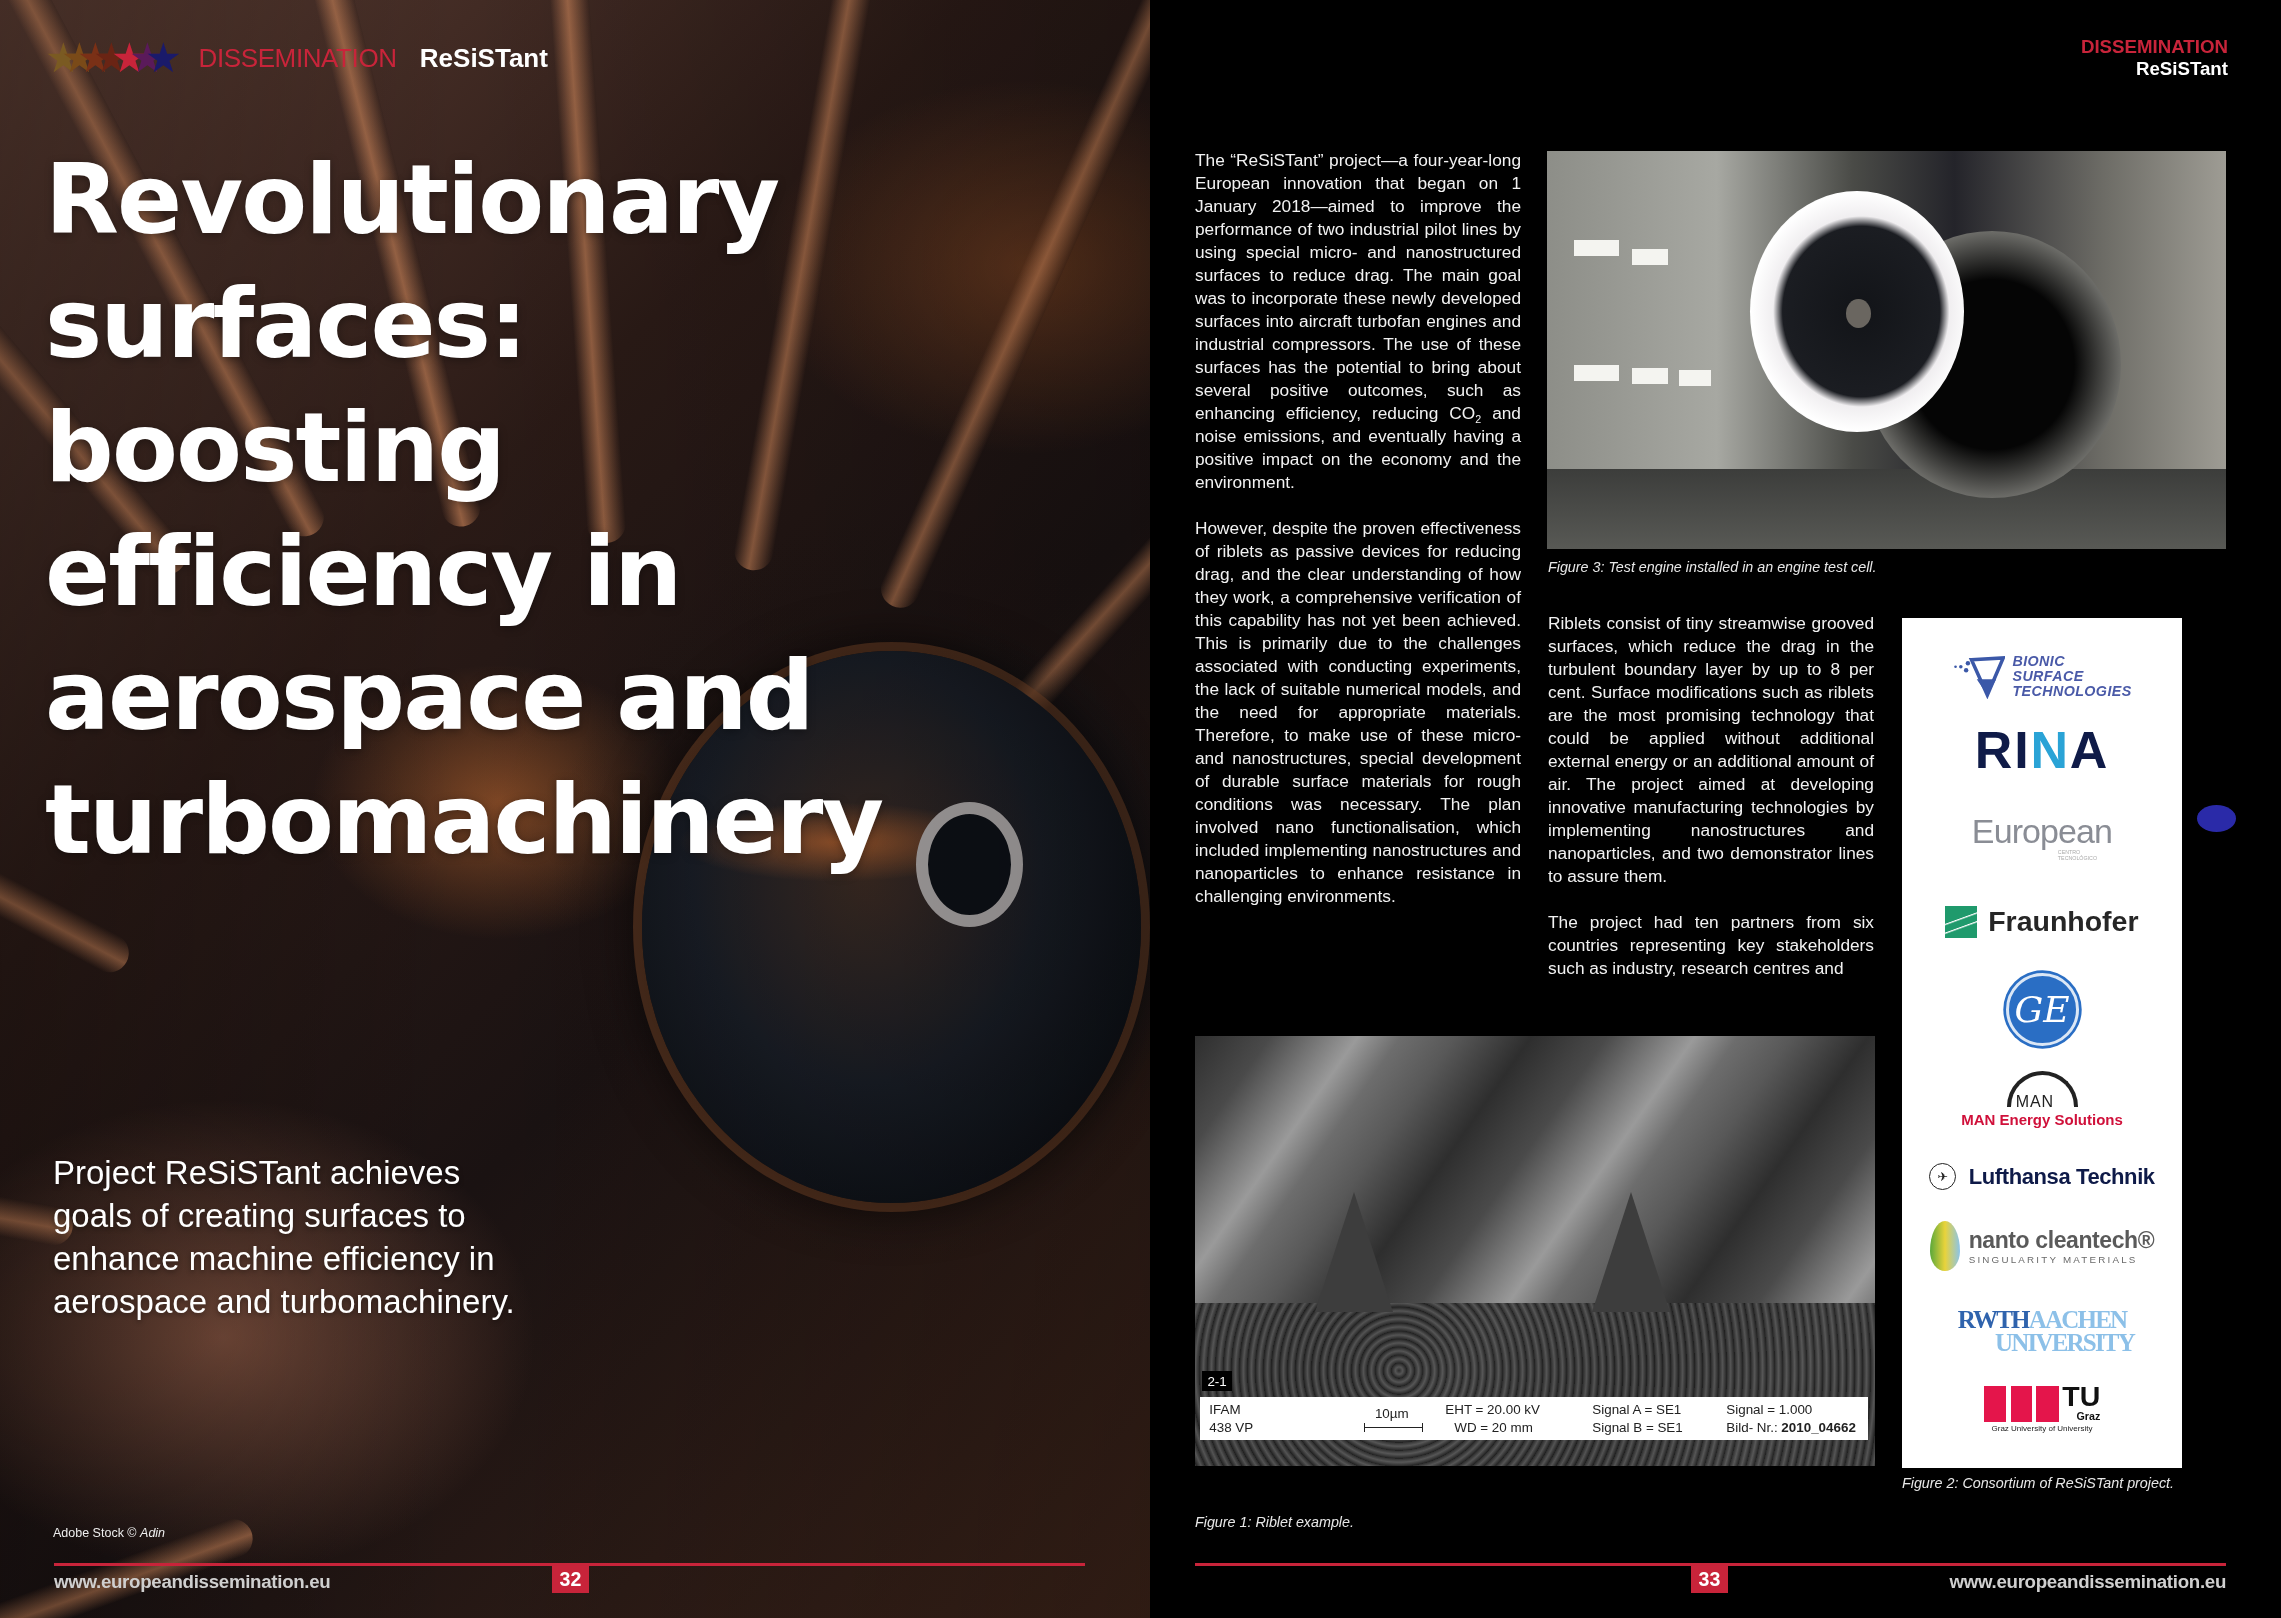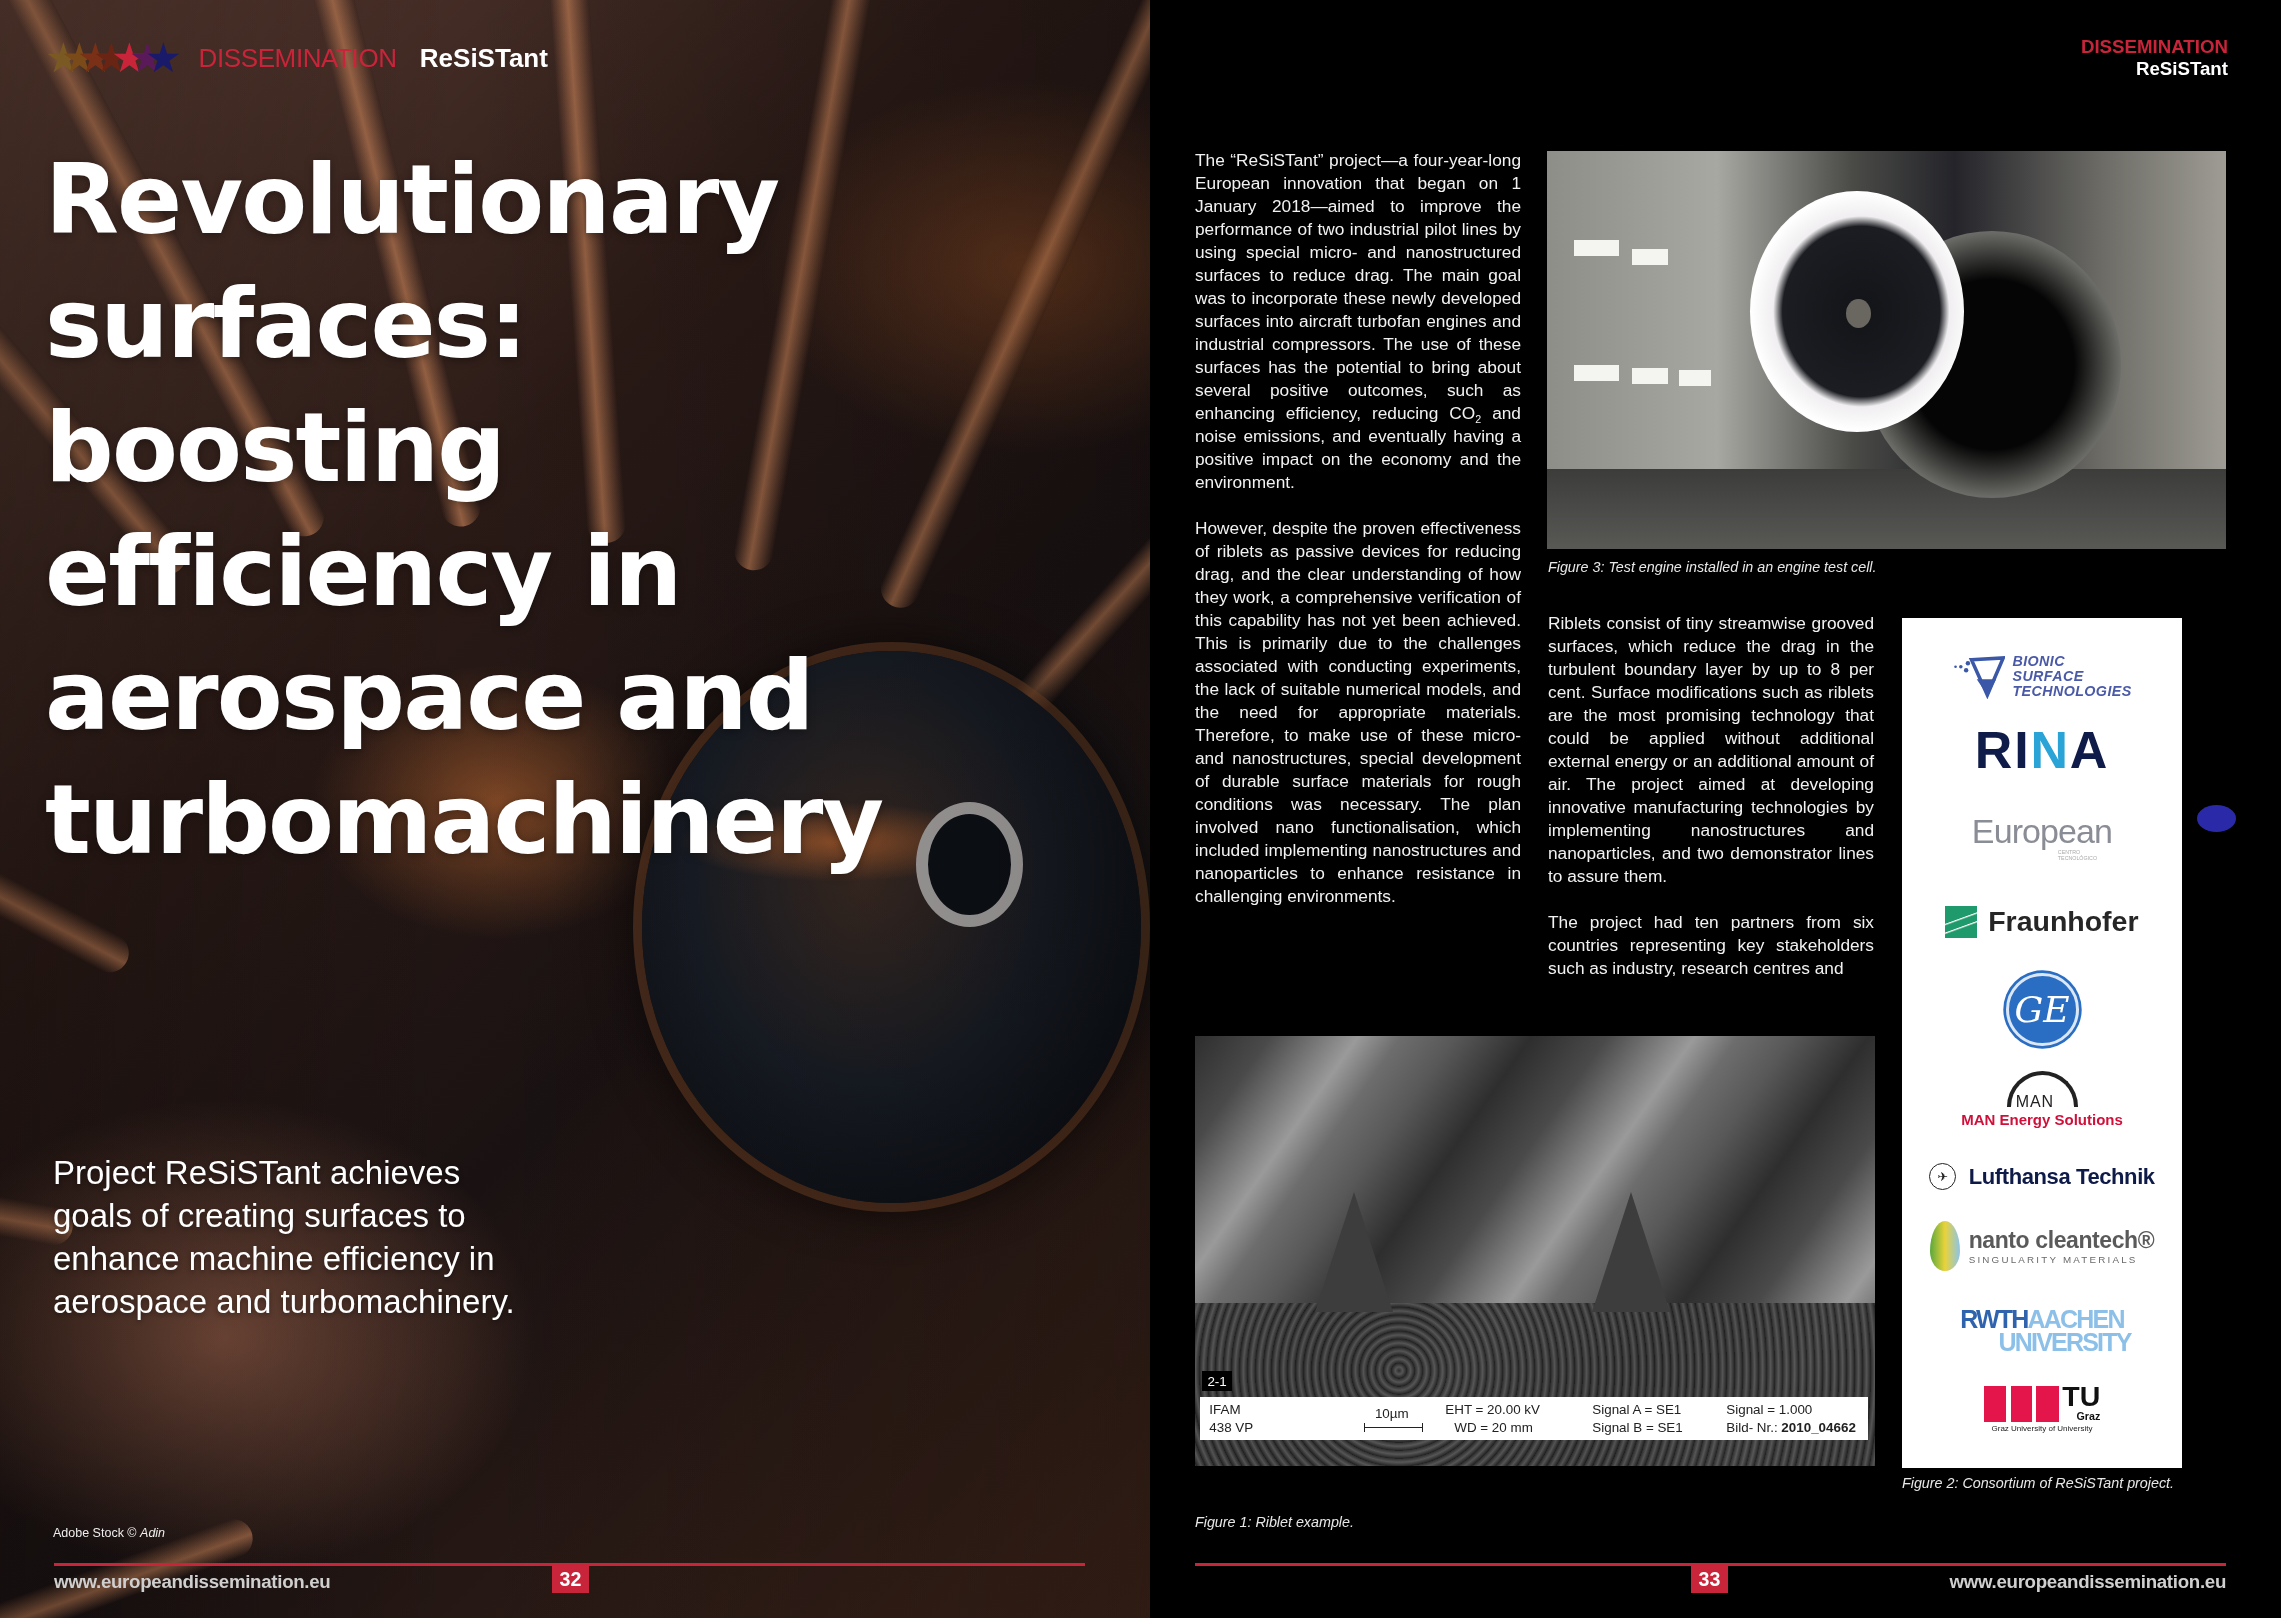--- a/index.html
+++ b/index.html
@@ -155,21 +155,21 @@
   .man .arc span { position: absolute; bottom: -3.6px; left: 5.3px; font-size: 16px; font-weight: normal; color: #222; letter-spacing: 0.9px; }
   .man .txt { color: #d0103a; font-weight: bold; font-size: 15px; margin-top: 3.6px; }
   .lufthansa { top: 545px; gap: 12.5px; }
   .lufthansa .crane { width: 27px; height: 27px; border-radius: 50%; border: 1.8px solid #222; font-size: 12.5px; display: flex; align-items: center; justify-content: center; color: #222; }
   .lufthansa .txt { font-size: 22px; font-weight: bold; color: #0e1a48; letter-spacing: -0.4px; }
   .nanto { top: 603px; gap: 9px; }
   .nanto .drop { width: 30px; height: 50px; border-radius: 50% 50% 50% 50% / 60% 60% 40% 40%; background: linear-gradient(90deg, #5aa83a 0%, #e9d33a 50%, #8cc4e8 100%); }
   .nanto .txt { display: flex; flex-direction: column; }
   .nanto .t1 { font-size: 23px; font-weight: bold; color: #5a5a5a; letter-spacing: -0.4px; }
   .nanto .t2 { font-size: 9.8px; color: #6a6a6a; letter-spacing: 2.2px; }
-  .rwth { top: 690px; flex-direction: column; line-height: 23px; }
+  .rwth { top: 690px; flex-direction: column; line-height: 23px; font-family: Liberation Serif, serif; }
   .rwth .t1 { font-size: 25px; font-weight: bold; letter-spacing: -1.8px; }
   .rwth .t1 b { color: #2f63ad; }
   .rwth .t1 span { color: #8cc0e8; font-weight: bold; }
   .rwth .t2 { font-size: 25px; font-weight: bold; color: #8cc0e8; letter-spacing: -1.8px; padding-left: 45px; }
   .tugraz { top: 765px; flex-direction: column; }
   .tugraz .row { display: flex; align-items: flex-end; gap: 3.6px; }
   .tugraz .blocks { width: 75px; height: 36px; background: linear-gradient(90deg, #e4154b 0 30%, #fff 30% 36%, #e4154b 36% 64%, #fff 64% 70%, #e4154b 70% 100%); }
   .tugraz .tu { font-size: 28.5px; font-weight: bold; color: #111; line-height: 27px; }
   .tugraz .graz { font-size: 10.7px; font-weight: bold; color: #111; }
   .tugraz .sub { font-size: 8px; color: #222; margin-top: 1.8px; }

